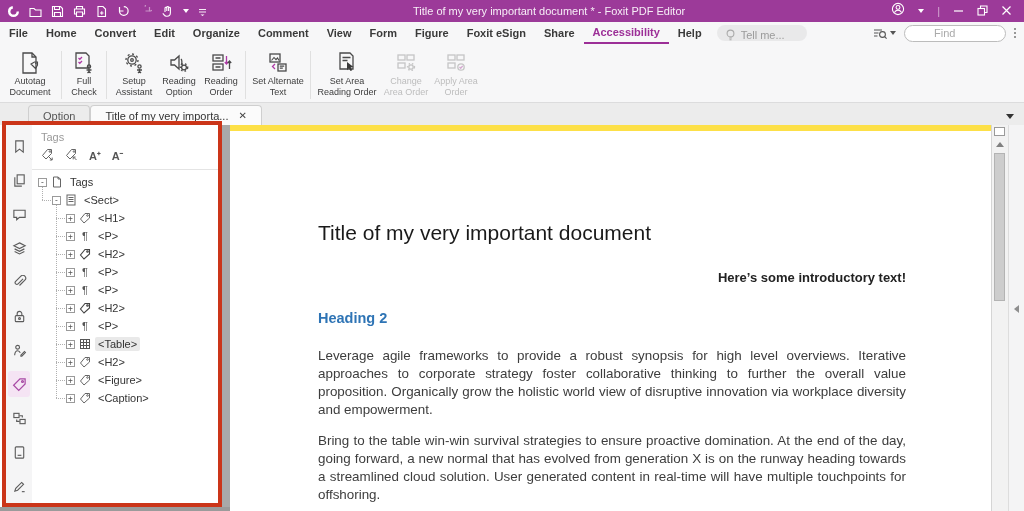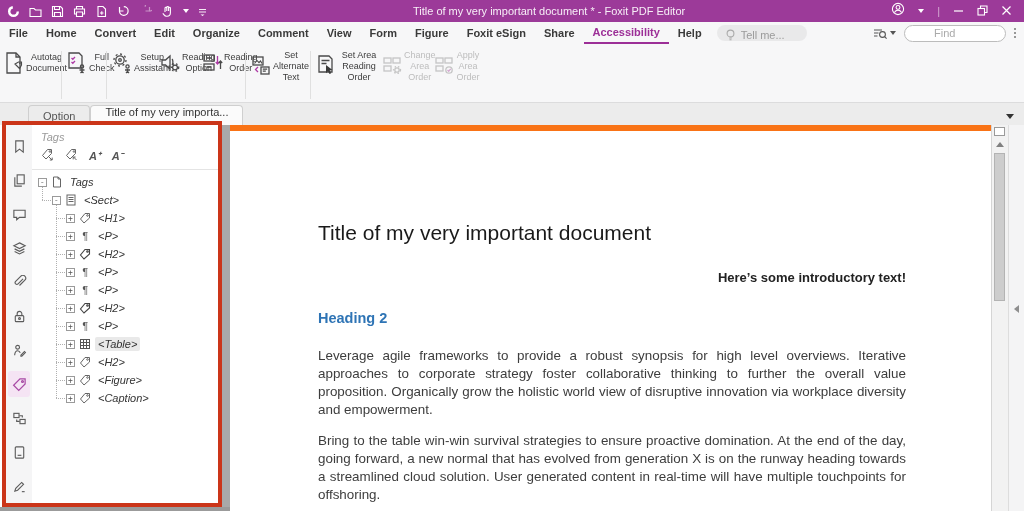--- a/index.html
+++ b/index.html
@@ -24,37 +24,37 @@
   .mr-right{margin-left:auto;display:flex;align-items:center;gap:8px;padding-right:8px;}
   .advsearch{display:flex;align-items:center;gap:2px;color:#555;}
   .findbox{display:flex;align-items:center;gap:22px;border:1px solid #bcbcbc;border-radius:9px;height:17px;width:102px;padding:0 7px;background:#fff;}
   .findbox input{border:none;outline:none;width:70px;font-size:11px;color:#444;background:transparent;font-family:"Liberation Sans",sans-serif;}
   .findbox input::placeholder{color:#aaa;}
   .kebab{color:#777;font-size:12px;letter-spacing:0;line-height:4px;display:flex;flex-direction:column;gap:2px;align-items:center;}
   .kebab i{width:2px;height:2px;background:#777;border-radius:50%;display:block;}
 
   
   .ribbon{position:absolute;left:0;top:44px;width:1024px;height:59px;background:#f7f7f8;border-bottom:1px solid #dcdcdd;display:flex;align-items:flex-start;padding:4px 0 0 2px;}
-  .rbtn{display:flex;flex-direction:row;align-items:center;text-align:center;font-size:9px;line-height:1.2;color:#3c3c3c;padding-top:2px;cursor:default;}
+  .rbtn{display:flex;flex-direction:column;align-items:center;text-align:center;font-size:9px;line-height:1.2;color:#3c3c3c;padding-top:2px;cursor:default;}
   .rbtn .ric{height:26px;display:flex;align-items:center;justify-content:center;}
   .rbtn.disabled{color:#bdbdbd;}
   .rsep{width:1px;height:48px;background:#e0e0e0;margin:3px 3px 0 3px;flex:none;}
 
   
   .tabbar{position:absolute;left:0;top:103px;width:1024px;height:22px;background:#ececec;display:flex;align-items:flex-end;padding-left:28px;}
   .dtab{height:20px;display:flex;align-items:center;font-size:11px;color:#555;padding:0 14px;border:1px solid #cfcfcf;border-bottom:none;border-radius:4px 4px 0 0;background:#ececec;gap:10px;}
-  .dtab.active{background:#fbfbfb;color:#333;flex-direction:column;}
+  .dtab.active{background:#fbfbfb;color:#333;}
   .dtab .x{color:#444;font-size:10px;line-height:10px;}
   .tab-dd{margin-left:auto;margin-right:10px;margin-bottom:6px;width:0;height:0;border-left:4px solid transparent;border-right:4px solid transparent;border-top:5px solid #333;}
 
   
   .splitter{position:absolute;left:222px;top:125px;width:8px;height:386px;background:#a9a9a9;}
   .understrip{position:absolute;left:0;top:507px;width:230px;height:4px;background:#9b9b9b;}
 
-  .leftpane{position:absolute;left:2px;top:121px;width:220px;height:386px;border:4px solid #cb3519;background:#fff;display:flex;z-index:5;font-style:italic;}
+  .leftpane{position:absolute;left:2px;top:121px;width:220px;height:386px;border:4px solid #cb3519;background:#fff;display:flex;z-index:5;}
   .iconstrip{width:26px;background:#f5f5f6;display:flex;flex-direction:column;align-items:center;padding-top:5px;flex:none;}
   .sideic{height:34px;width:100%;display:flex;align-items:center;justify-content:center;}
   .sideic.active{position:relative;}
   .sideic.active .hl{position:absolute;left:2px;top:4px;width:22px;height:26px;background:#f5e4f4;border-radius:3px;}
   .sideic svg{position:relative;display:block;}
 
   .tagspanel{flex:1;position:relative;font-size:11px;background:#fff;}
   .tp-title{position:absolute;top:6px;left:9px;color:#9a9a9a;}
   .tp-toolbar{position:absolute;top:23px;left:9px;display:flex;align-items:center;gap:11px;color:#555;}
   .tp-az{font-size:11px;font-weight:bold;color:#555;}
@@ -70,21 +70,21 @@
   .trow.lv2::before{left:24px;width:9px;}
   .exp{width:9px;height:9px;border:1px solid #9a9a9a;background:#fff;font-size:8px;line-height:7px;text-align:center;color:#555;flex:none;font-family:"DejaVu Sans Mono",monospace;}
   .tlabel{padding:1px 3px;}
   .tlabel.sel{background:#e9e9e9;border-radius:2px;}
   .pilcrow{font-size:11px;color:#555;width:12px;text-align:center;flex:none;}
   .vline{position:absolute;width:0;border-left:1px dotted #b0b0b0;}
   .vlineA{left:10px;top:13px;height:14px;}
   .vlineB{left:24px;top:31px;height:194px;}
 
   
-  .docarea{position:absolute;left:230px;top:125px;width:761px;height:386px;background:#f97316;}
+  .docarea{position:absolute;left:230px;top:125px;width:761px;height:386px;background:#fde047;}
   .page{position:absolute;left:0;top:6px;width:761px;height:380px;background:#fff;padding:90px 85px 0 88px;overflow:hidden;}
   .doc-title{font-size:21px;color:#1a1a1a;font-weight:normal;margin-bottom:25px;}
   .doc-intro{font-size:13px;font-weight:bold;color:#222;margin-bottom:25px;text-align:right;}
   .doc-h2{font-size:14.5px;color:#2e74b5;font-weight:bold;margin-bottom:21px;}
   .doc-p{font-size:13.4px;color:#3d3d3d;text-align:justify;line-height:18px;margin-bottom:13px;}
 
   
   .scrollbar{position:absolute;left:991px;top:125px;width:17px;height:386px;background:#f2f2f2;border-left:1px solid #d5d5d5;}
   .sb-box{position:absolute;top:2px;left:2px;width:11px;height:9px;background:#fff;border:1px solid #9a9a9a;}
   .sb-up{position:absolute;top:17px;left:4px;width:0;height:0;border-left:4px solid transparent;border-right:4px solid transparent;border-bottom:5px solid #808080;}

